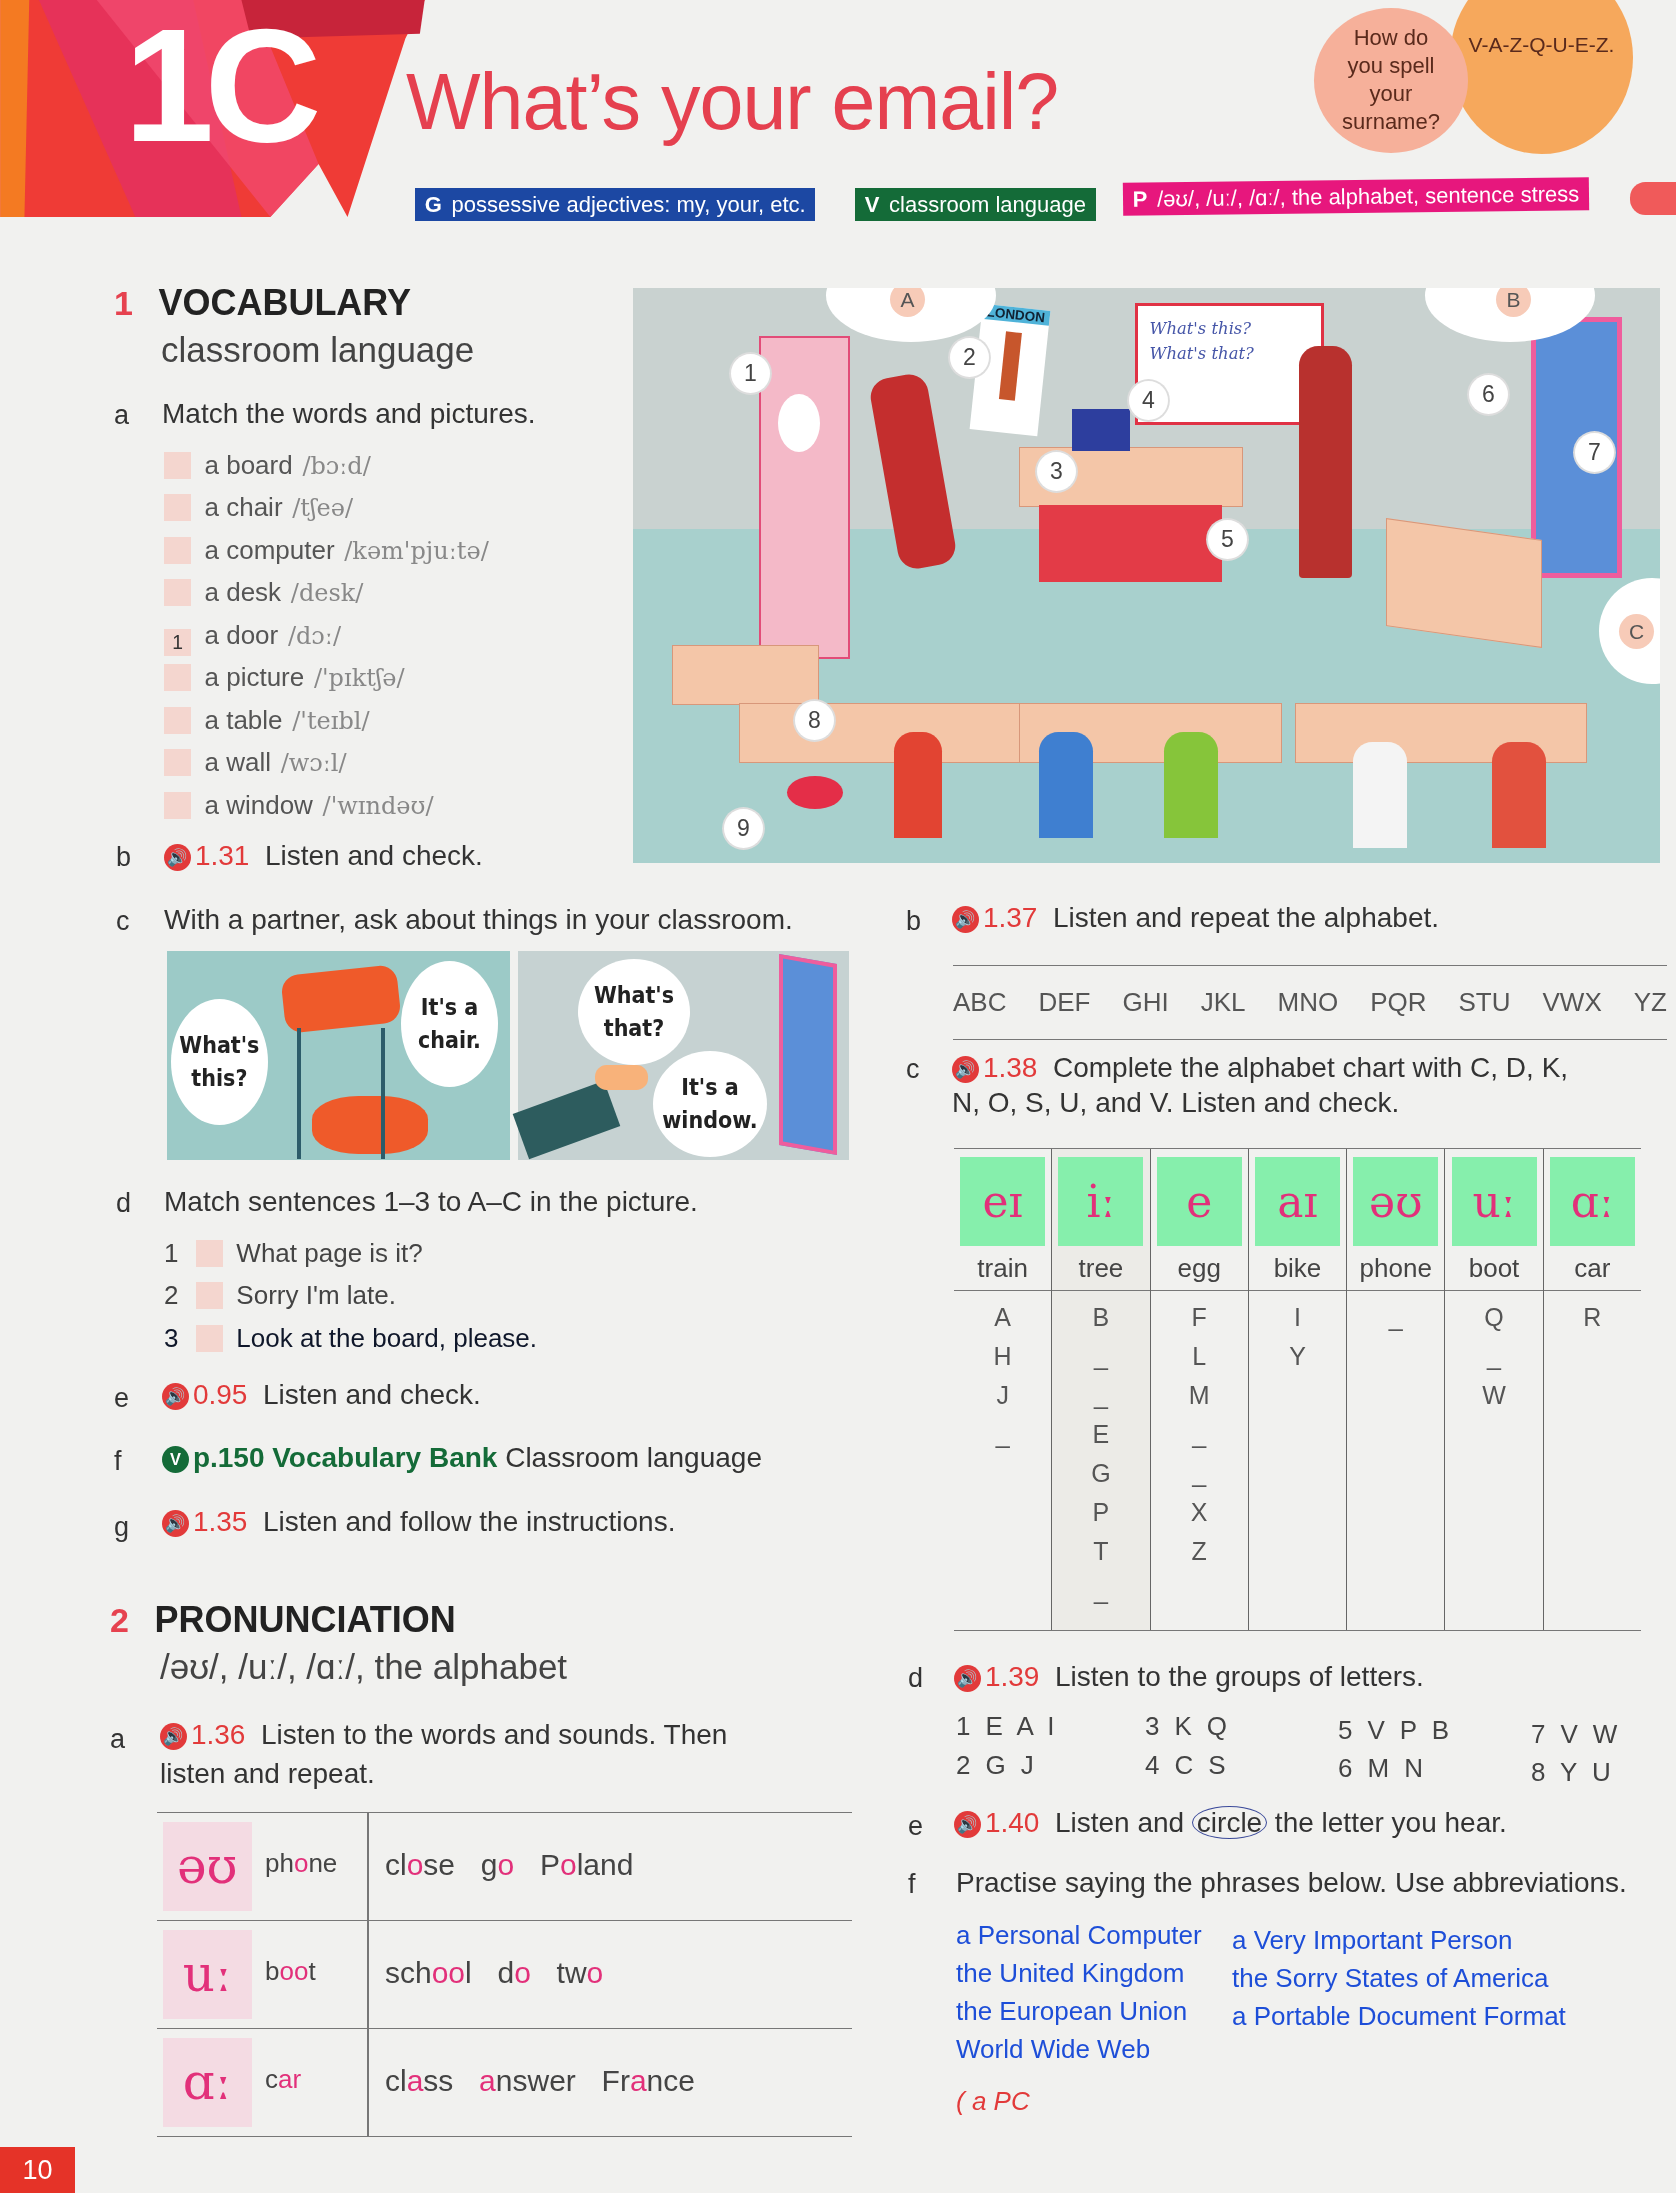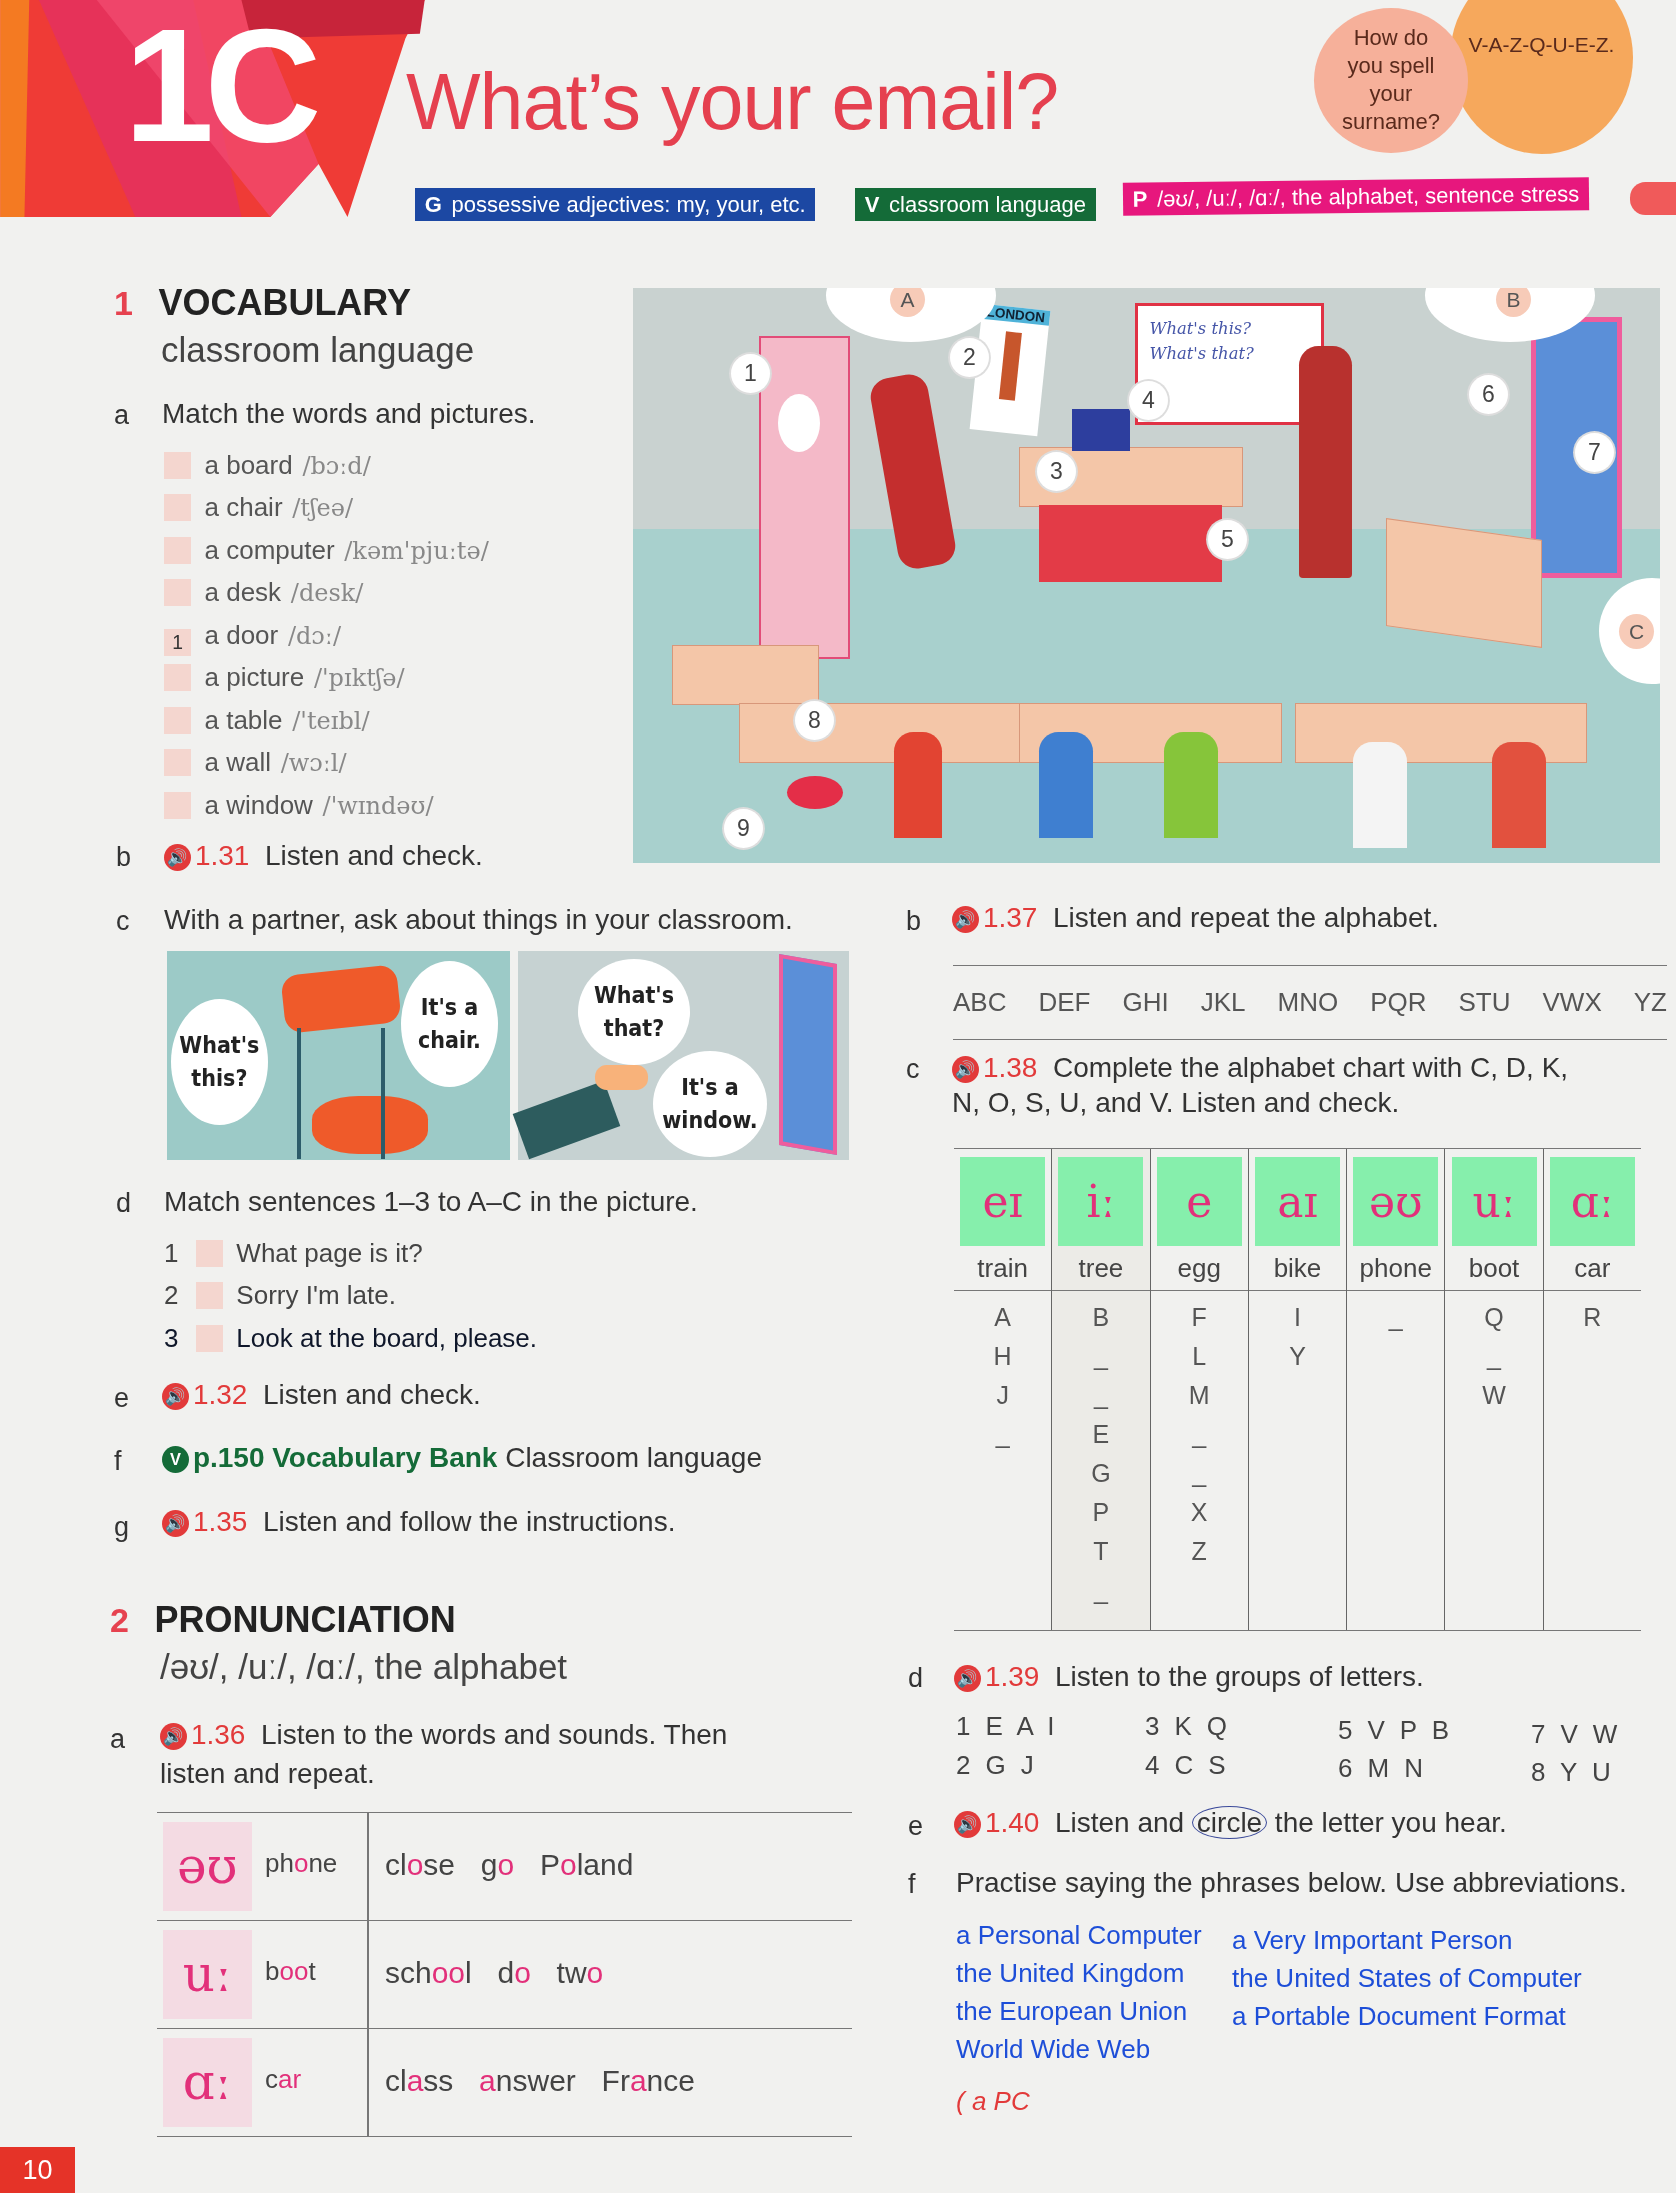--- a/index.html
+++ b/index.html
@@ -207,21 +207,21 @@
     </div>
 </div>
 
 <div class="lbl" style="left:116px;top:1188px;">d</div>
 <div class="inst" style="left:164px;top:1186px;">Match sentences 1–3 to A–C in the picture.</div>
 <div class="vocab-row" style="left:164px;top:1238px;color:#444;"><span style="margin-right:17.4px;">1</span><span class="box"></span><span>What page is it?</span></div>
 <div class="vocab-row" style="left:164px;top:1280px;color:#444;"><span style="margin-right:17.4px;">2</span><span class="box"></span><span>Sorry I'm late.</span></div>
 <div class="vocab-row" style="left:164px;top:1323px;color:#0f172a;"><span style="margin-right:17.4px;">3</span><span class="box"></span><span>Look at the board, please.</span></div>
 
 <div class="lbl" style="left:114px;top:1383px;">e</div>
-<div class="inst" style="left:162px;top:1379px;"><span class="aud">🔊</span><span class="red">1.32</span>&nbsp; <span>Listen and check.</span></div>
+<div class="inst" style="left:162px;top:1379px;"><span class="aud">🔊</span><span class="red">0.95</span>&nbsp; <span>Listen and check.</span></div>
 
 <div class="lbl" style="left:114px;top:1446px;">f</div>
 <div class="inst" style="left:162px;top:1442px;"><span class="aud" style="background:#146b38;font-weight:bold;">V</span><b style="color:#146b38;">p.150 Vocabulary Bank</b> <span>Classroom language</span></div>
 
 <div class="lbl" style="left:114px;top:1512px;">g</div>
 <div class="inst" style="left:162px;top:1506px;"><span class="aud">🔊</span><span class="red">1.35</span>&nbsp; <span>Listen and follow the instructions.</span></div>
 
 <div class="abs" style="left:110px;top:1599px;">
   <span class="sec-num">2</span>
   <span class="sec-title" style="margin-left:21px;">PRONUNCIATION</span>
@@ -395,19 +395,19 @@
 <div class="lbl" style="left:908px;top:1869px;">f</div>
 <div class="inst" style="left:956px;top:1867px;">Practise saying the phrases below. Use abbreviations.</div>
 <div class="abbr" style="left:956px;top:1916px;">
   <div>a Personal Computer</div>
     <div>the United Kingdom</div>
     <div>the European Union</div>
     <div>World Wide Web</div>
 </div>
 <div class="abbr" style="left:1232px;top:1921px;">
   <div>a Very Important Person</div>
-    <div>the United States of Computer</div>
+    <div>the Sorry States of America</div>
     <div>a Portable Document Format</div>
 </div>
 <div class="abs" style="left:956px;top:2086px;font-size:26px;color:#e23a3a;font-style:italic;">( <span>a PC</span></div>
 
 <div class="pagenum">10</div>
 
 
 </body></html>

